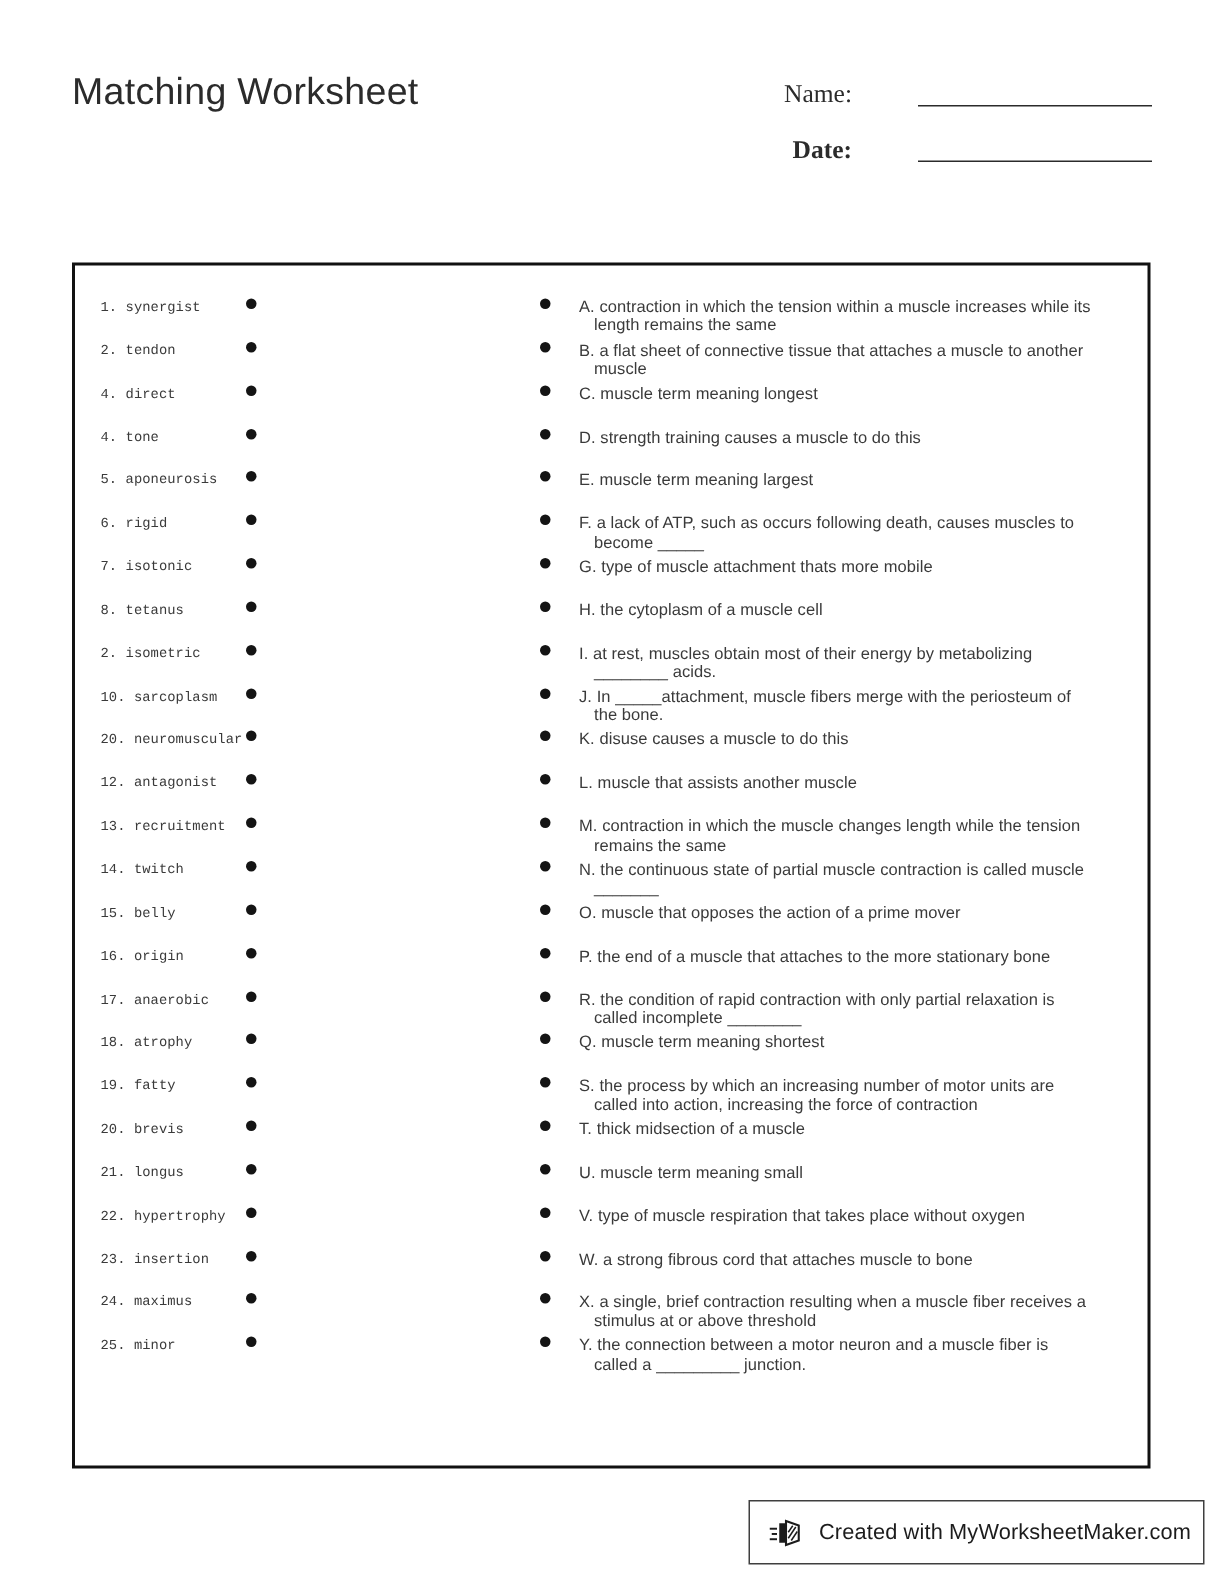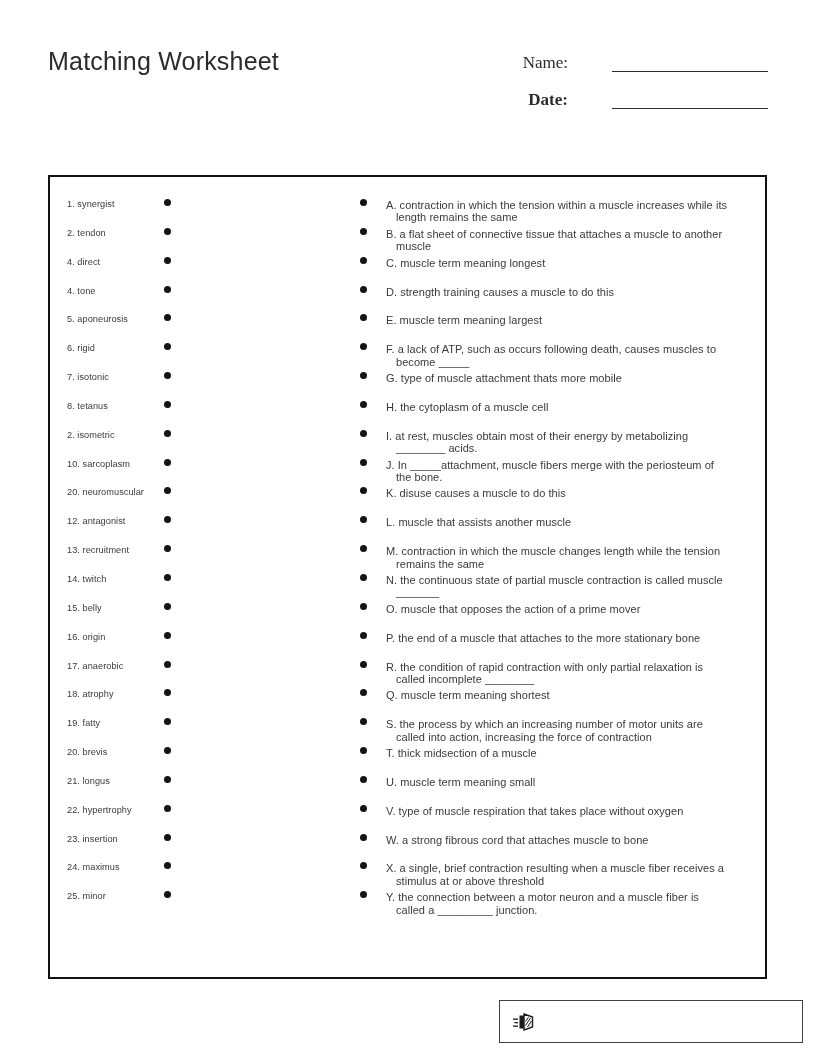--- a/index.html
+++ b/index.html
@@ -24,21 +24,21 @@
     font-size: 25px;
     font-weight: 400;
     color: #2b2b2b;
     letter-spacing: 0.2px;
     white-space: nowrap;
   }
 
   .field-row {
     position: absolute;
     display: flex;
-    align-items: center;
+    align-items: flex-start;
     gap: 35px;
   }
   .field-name { left: 500px; top: 53px; width: 268px; }
   .field-date { left: 500px; top: 90px; width: 268px; font-weight: bold; }
 
   .field-label {
     font-family: "Liberation Serif", serif;
     font-size: 17px;
     color: #2b2b2b;
     width: 77px;
@@ -70,20 +70,21 @@
     inset: 0;
   }
 
   
   .terms-col {
     position: absolute;
     left: 0;
     top: 0;
     width: 300px;
     padding-top: 22px;
+    font-family: Liberation Mono, monospace;
   }
   .term-row {
     position: relative;
     height: 28.85px;
     display: flex;
     align-items: flex-start;
   }
   .term-label {
     position: absolute;
     left: 17px;
@@ -404,13 +405,14 @@
     <rect x="0" y="15.5" width="5" height="1.3" fill="#1c1c1c"></rect>
 
     <path d="M6.5 5.5 L11 5.5 L11 18.5 L6.5 18.5 Z" fill="#1c1c1c"></path>
 
     <path d="M11 4 L19.5 7 L19.5 17 L11 20 Z" fill="#ffffff" stroke="#1c1c1c" stroke-width="1.4"></path>
 
     <path d="M12.5 15.5 L17.5 8" stroke="#1c1c1c" stroke-width="1"></path>
     <path d="M14.5 17 L18.5 11" stroke="#1c1c1c" stroke-width="1"></path>
     <path d="M12.5 11.5 L15.5 7.2" stroke="#1c1c1c" stroke-width="1"></path>
   </svg>
+  <span class="badge-text">Created with MyWorksheetMaker.com</span>
 </div>
 
 </body></html>

